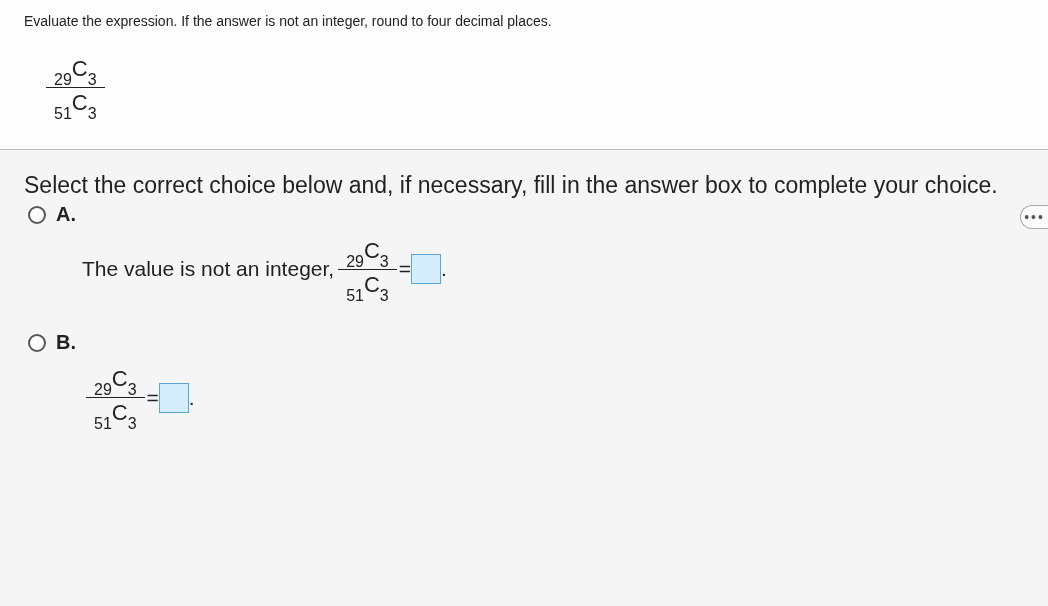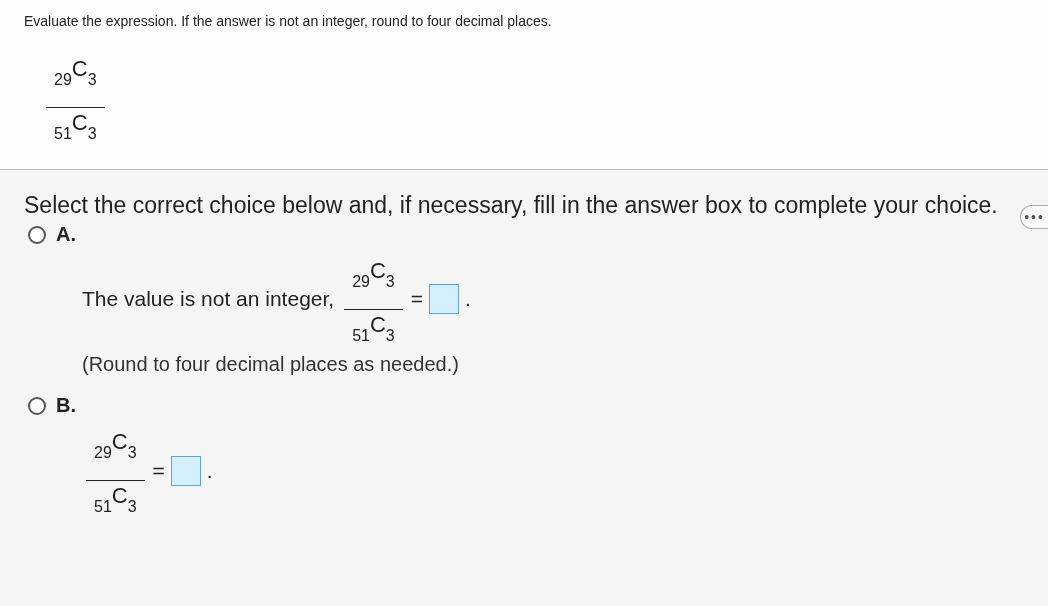--- a/index.html
+++ b/index.html
@@ -32,21 +32,20 @@
       margin: 4px 0 4px 22px;
     }
     .fraction .num {
       display: block;
       padding: 2px 8px;
     }
     .fraction .den {
       display: block;
       border-top: 1.5px solid #222;
       padding: 2px 8px;
-      margin-top: 20px;
     }
     .combo {
       display: inline-block;
     }
     .combo .pre {
       font-size: 16px;
       vertical-align: sub;
       position: relative;
       top: 4px;
     }
@@ -90,21 +89,20 @@
       font-weight: bold;
       font-size: 20px;
       margin-bottom: 6px;
     }
     .choice-content {
       margin-left: 26px;
       margin-bottom: 6px;
       display: flex;
       align-items: center;
       flex-wrap: wrap;
-      gap: 6px;
       font-size: 21px;
     }
     .choice-content .fraction {
       margin-left: 4px;
       margin-right: 2px;
     }
     .answer-box {
       display: inline-block;
       width: 30px;
       height: 30px;
@@ -181,21 +179,20 @@
           <span class="den">
             <span class="combo">
               <span class="pre">51</span><span class="main">C</span><span class="sub">3</span>
             </span>
           </span>
         </span>
         <span>=</span>
         <span class="answer-box"></span>
         <span>.</span>
       </div>
-      <div class="choice-hint">(Round to four decimal places as needed.)</div>
     </div>
   </div>
 
   <div class="choice">
     <div class="radio"></div>
     <div class="choice-body">
       <div class="choice-letter">B.</div>
       <div class="choice-content">
         <span class="fraction">
           <span class="num">

